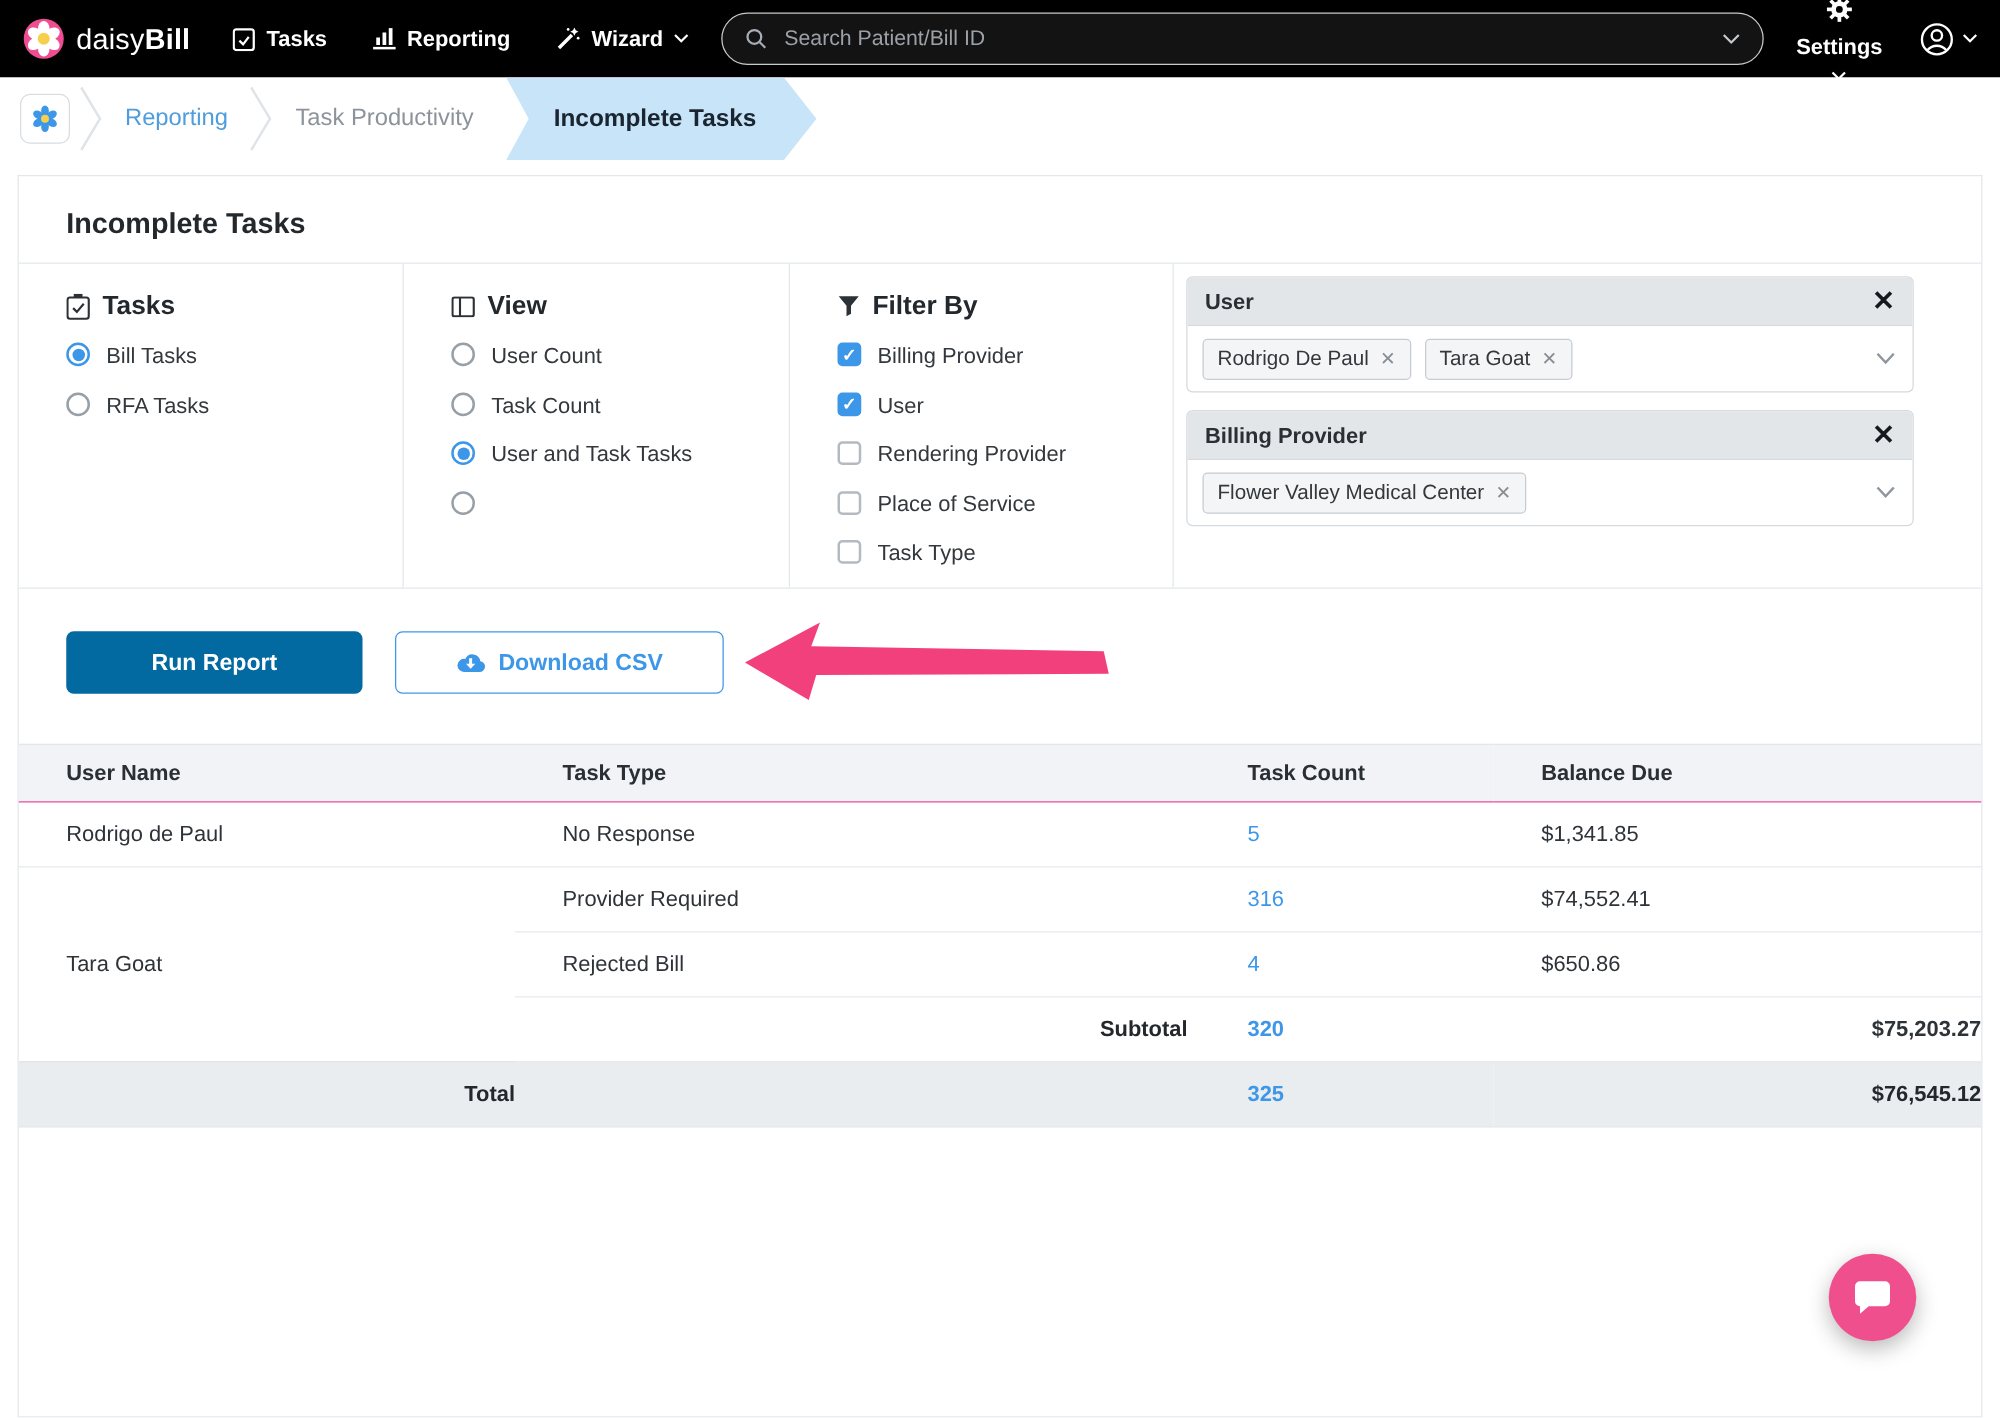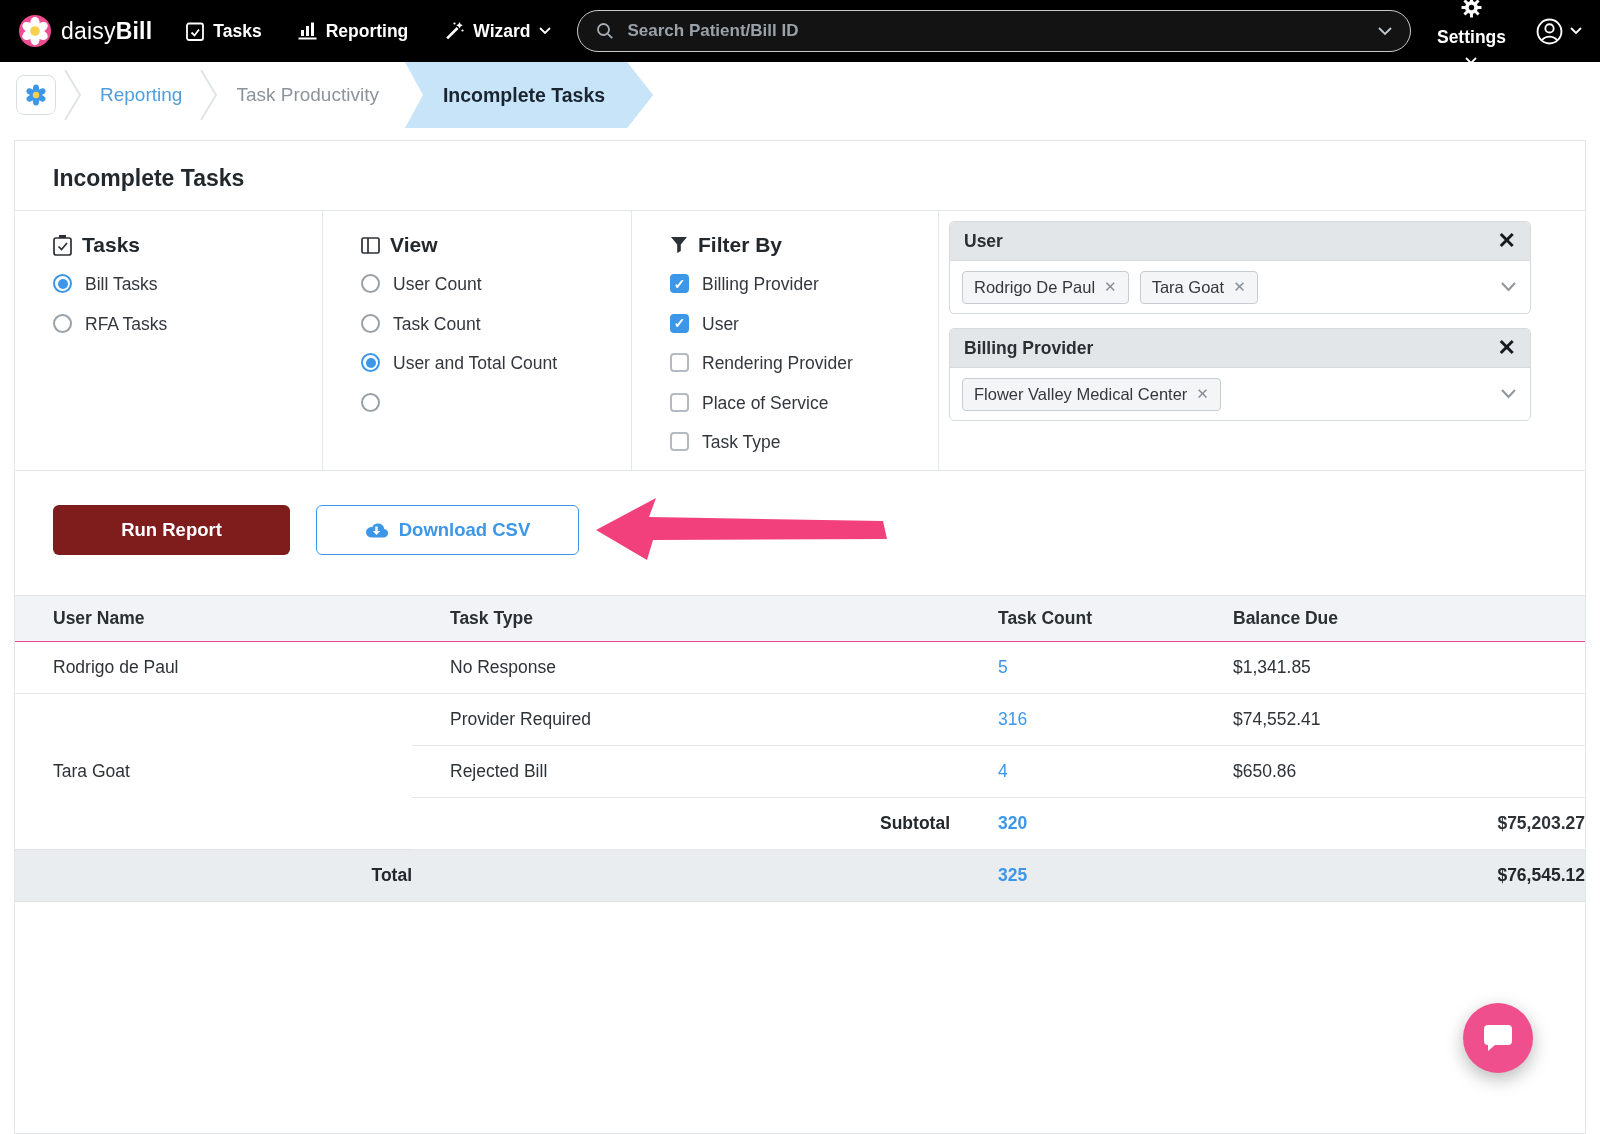--- a/index.html
+++ b/index.html
@@ -10,21 +10,21 @@
   }
   
   .navbar { display:flex; align-items:center; height:62px; background:#000; padding:0 18px; }
   .brand { display:flex; align-items:center; gap:9px; margin-right:34px; cursor:pointer; }
   .brand-text { font-size:23px; color:#fff; letter-spacing:.2px; }
   .brand-text b { font-weight:700; }
   .nav-menu { display:flex; gap:36px; align-items:center; }
   .nav-item { display:flex; align-items:center; gap:9px; color:#fff; font-weight:700; font-size:17.5px; cursor:pointer; white-space:nowrap; }
   .search-wrap { flex:1; display:flex; align-items:center; gap:11px; margin:0 26px; height:42px;
     border:1px solid #c7cacd; border-radius:21px; background:#131313; padding:0 18px; }
-  .search-wrap input { flex:1; background:transparent; border:none; outline:none; color:#a16207; font-size:17px; font-family:inherit;font-weight:bold; }
+  .search-wrap input { flex:1; background:transparent; border:none; outline:none; color:#a16207; font-size:17px; font-family:inherit; }
   .search-wrap input::placeholder { color:#9aa1a8; }
   .settings { margin-right:30px;flex-direction:column; }
   .account { gap:7px; }
 
   
   .crumbs { height:66px; display:flex; align-items:stretch; background:#fff; padding-left:16px; }
   .home-box { align-self:center; width:40px; height:40px; border:1px solid #d8dde2; border-radius:8px;
     display:flex; align-items:center; justify-content:center; background:#fff; margin-right:6px; cursor:pointer; }
   .sep { align-self:center; display:flex; }
   .crumb { align-self:center; font-size:19px; padding:0 16px; cursor:pointer; white-space:nowrap; }
@@ -54,21 +54,21 @@
   .panel-h { display:flex; align-items:center; justify-content:space-between; background:#e3e6e9; padding:8px 14px;
     font-size:17.5px; font-weight:700; color:#2a2f34; border-bottom:1px solid #d5dade; border-radius:4px 4px 0 0; }
   .panel-x { font-size:22px; font-weight:700; color:#15191d; cursor:pointer; line-height:1; }
   .panel-b { position:relative; display:flex; align-items:center; gap:11px; padding:9px 44px 9px 12px; min-height:52px; border-radius:0 0 4px 4px; }
   .tag { display:inline-flex; align-items:center; gap:9px; border:1px solid #c6ccd2; background:#f4f5f6; border-radius:4px;
     padding:6px 11px; font-size:16.5px; color:#33383d; white-space:nowrap; }
   .tag-x { color:#868d94; font-size:15px; cursor:pointer; }
   .dd-chev { position:absolute; right:14px; top:50%; transform:translateY(-50%); display:flex; cursor:pointer; }
 
   .actions { display:flex; gap:26px; padding:34px 38px 40px; }
-  .btn-primary { width:237px; height:50px; background:#7f1d1d; border:none; border-radius:6px; color:#fff;
+  .btn-primary { width:237px; height:50px; background:#0369a1; border:none; border-radius:6px; color:#fff;
     font-size:18.5px; font-weight:700; font-family:inherit; cursor:pointer; }
   .btn-outline { display:flex; align-items:center; justify-content:center; gap:11px; width:263px; height:50px;
     background:#fff; border:1px solid #3c97e8; border-radius:6px; color:#3c97e8; font-size:18.5px; font-weight:700; font-family:inherit; cursor:pointer; }
   .arrow-annot { position:absolute; left:578px; top:352px; pointer-events:none; }
 
   table.report { width:100%; border-collapse:collapse; font-size:17.5px; color:#2e3338; }
   .report th { background:#f1f3f6; border-top:1px solid #e3e7ea; border-bottom:1px solid #ec4899;
     font-weight:700; text-align:left; height:46px; padding:0 0 0 38px; font-size:17.5px; color:#2a2f34; }
   .report td { height:52px; padding:0 0 0 38px; vertical-align:middle; }
   .report td.bb { border-bottom:1px solid #e6e9ec; }
@@ -265,21 +265,21 @@
       <label class="opt">
         <span class="radio"></span>
         <span>User Count</span>
       </label>
       <label class="opt">
         <span class="radio"></span>
         <span>Task Count</span>
       </label>
       <label class="opt">
         <span class="radio on"></span>
-        <span>User and Total Count</span>
+        <span>User and Task Tasks</span>
       </label>
       <label class="opt">
         <span class="radio"></span>
       </label>
     </section>
 
     <section class="fcol">
       <div class="ftitle">
         <span style="display:flex;">
           <svg width="18" height="18" viewBox="0 0 18 18" fill="#2c3136">

